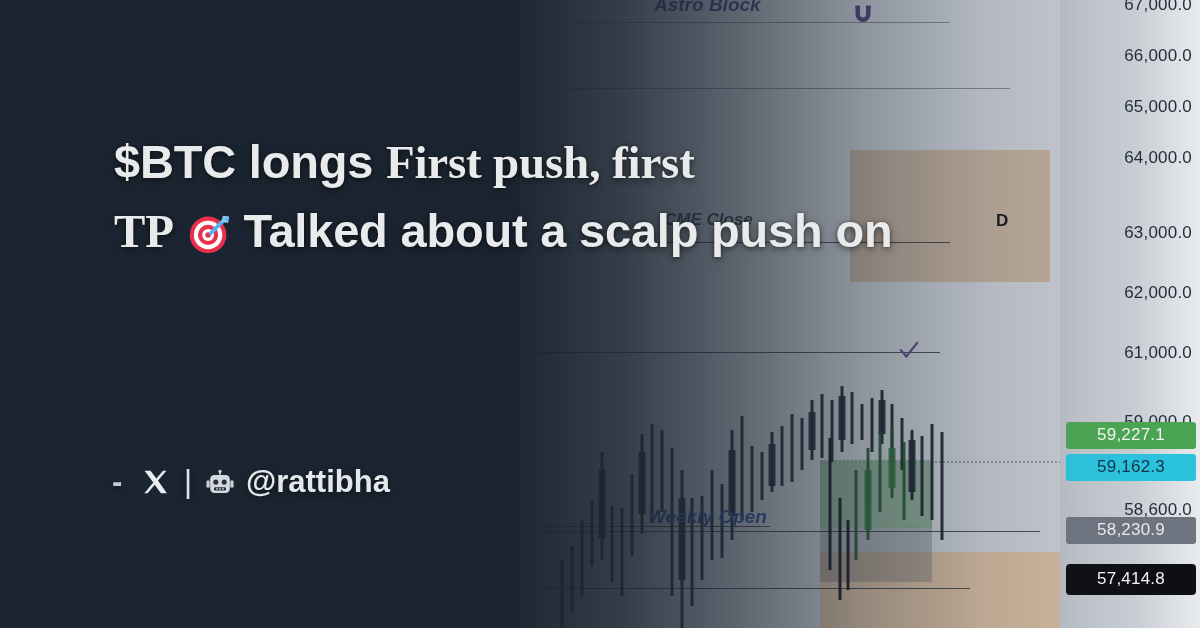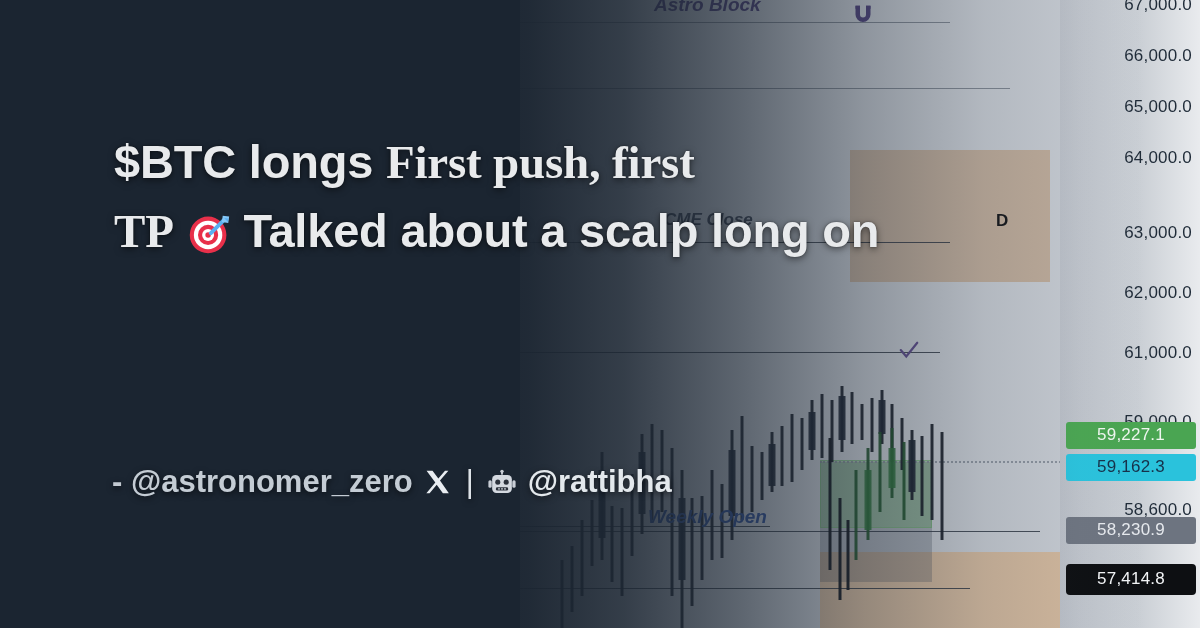--- a/index.html
+++ b/index.html
@@ -273,25 +273,25 @@
           <circle cx="23" cy="25" r="20" fill="#e8304a"></circle>
           <circle cx="23" cy="25" r="15.5" fill="#ffffff"></circle>
           <circle cx="23" cy="25" r="11" fill="#e8304a"></circle>
           <circle cx="23" cy="25" r="6.5" fill="#ffffff"></circle>
           <circle cx="23" cy="25" r="3" fill="#e8304a"></circle>
           <path d="M26 23 L41 8" stroke="#5aaff0" stroke-width="4.4" stroke-linecap="round"></path>
           <path d="M39 4 L46 5 L45 12 L38 11 Z" fill="#83c7f7"></path>
           <path d="M40.5 6.5 L45 7 L44.6 11 Z" fill="#5aaff0"></path>
         </svg>
       </span>
-      <span>Talked about a scalp long on</span><br>
+      <span>Talked about a scalp push on</span><br>
     </div>
 
     <div class="attrib">
-      <span>-</span>&nbsp;<span class="handle">@astronomer_zero</span>
+      <span>-</span>&nbsp;
       <span class="x-logo">
         <svg width="28" height="28" viewBox="0 0 24 24">
           <path d="M2.2 2.3h5.1l5 6.7 5.7-6.7h2.9l-7.2 8.4 7.6 10.9h-5.1l-5.3-7.2-6.1 7.2H2l7.7-9.1L2.2 2.3z" fill="#e9edf1"></path>
         </svg>
       </span>
       <span class="sep">|</span>
       <span class="robot">
         <svg width="30" height="30" viewBox="0 0 32 32">
           <rect x="15" y="2" width="2" height="4" fill="#c9ced6"></rect>
           <circle cx="16" cy="2.5" r="1.8" fill="#c9ced6"></circle>

